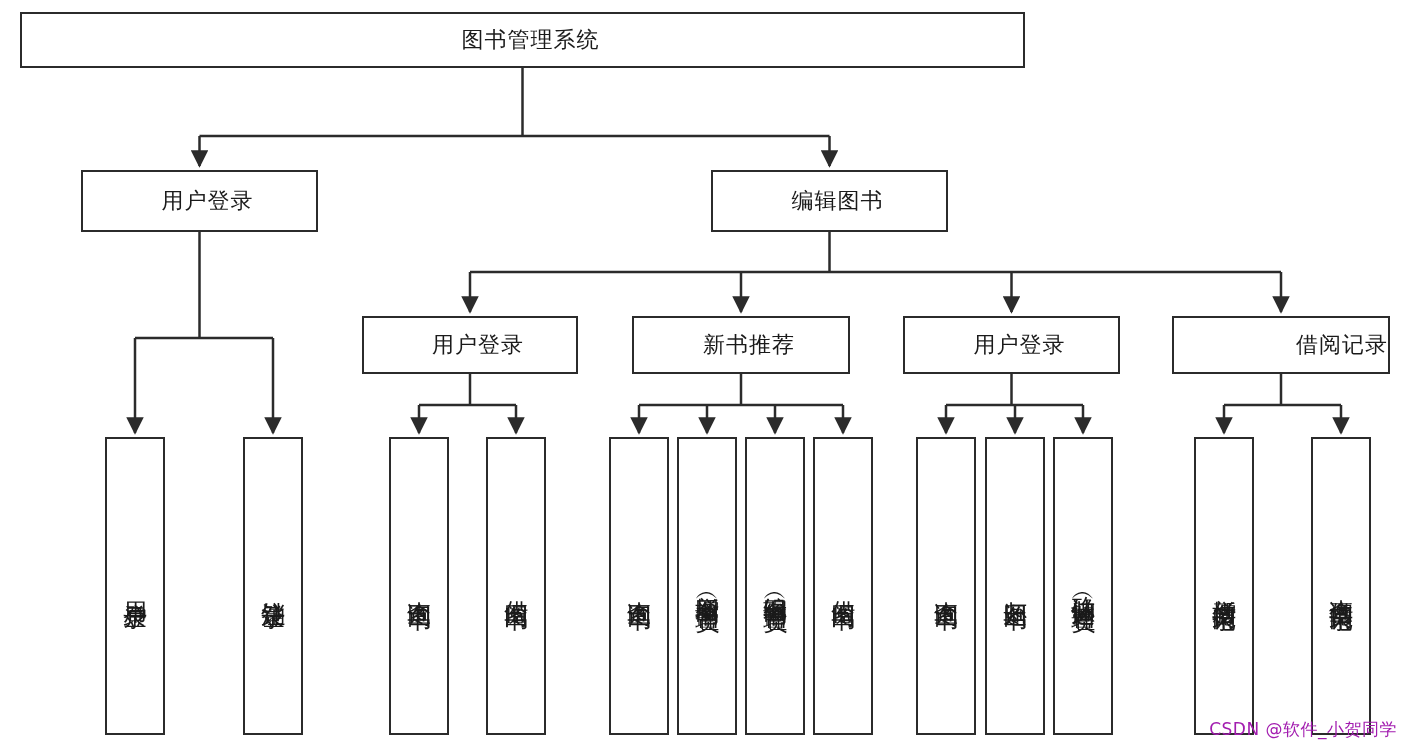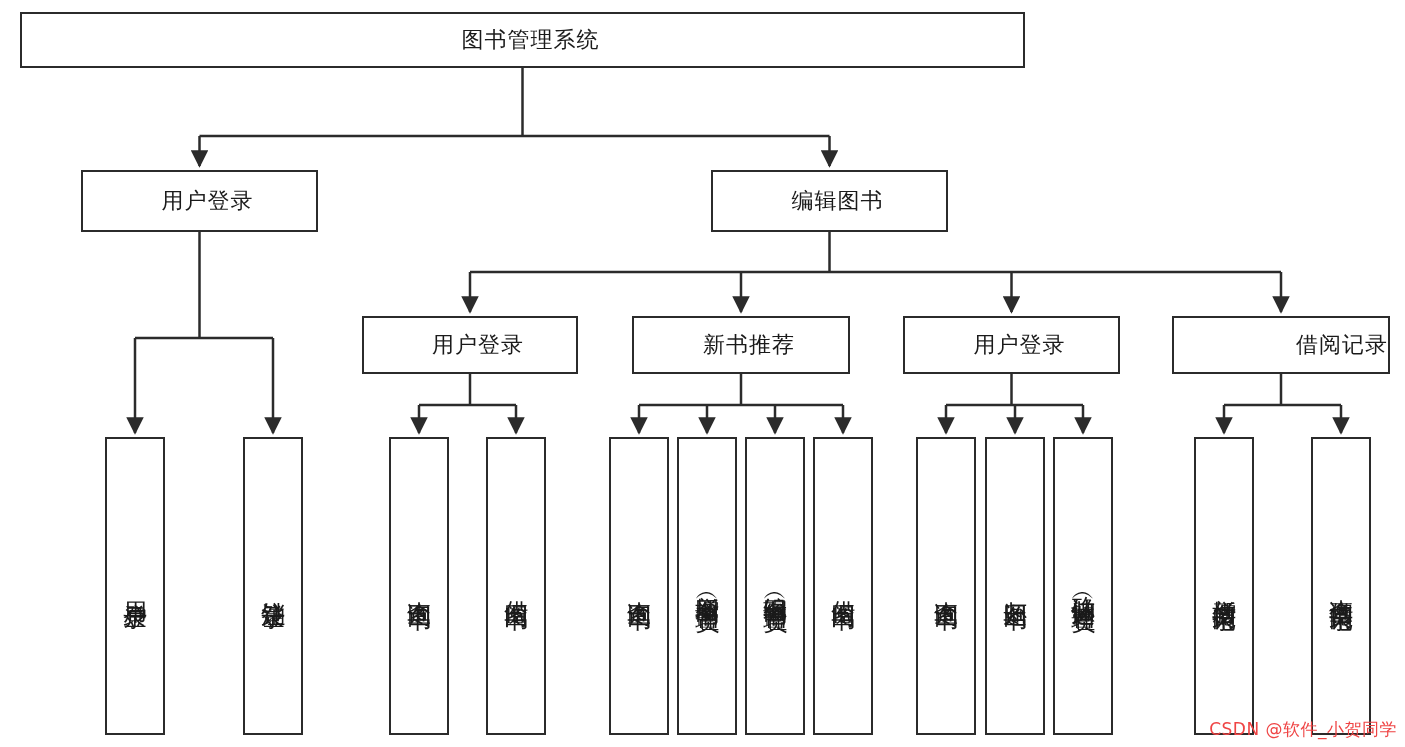--- a/index.html
+++ b/index.html
@@ -58,21 +58,21 @@
   .node.vert .label {
     writing-mode: vertical-rl;
     text-orientation: upright;
     text-align: center;
   }
   #watermark {
     position: absolute;
     right: 8px;
     bottom: 6px;
     font-size: 17px;
-    color: #ef4444;
+    color: #a21caf;
     letter-spacing: 0.5px;
     white-space: nowrap;
     pointer-events: none;
     margin-left: 12px;
   }
 </style>
 </head>
 <body>
 
 <div id="canvas">

